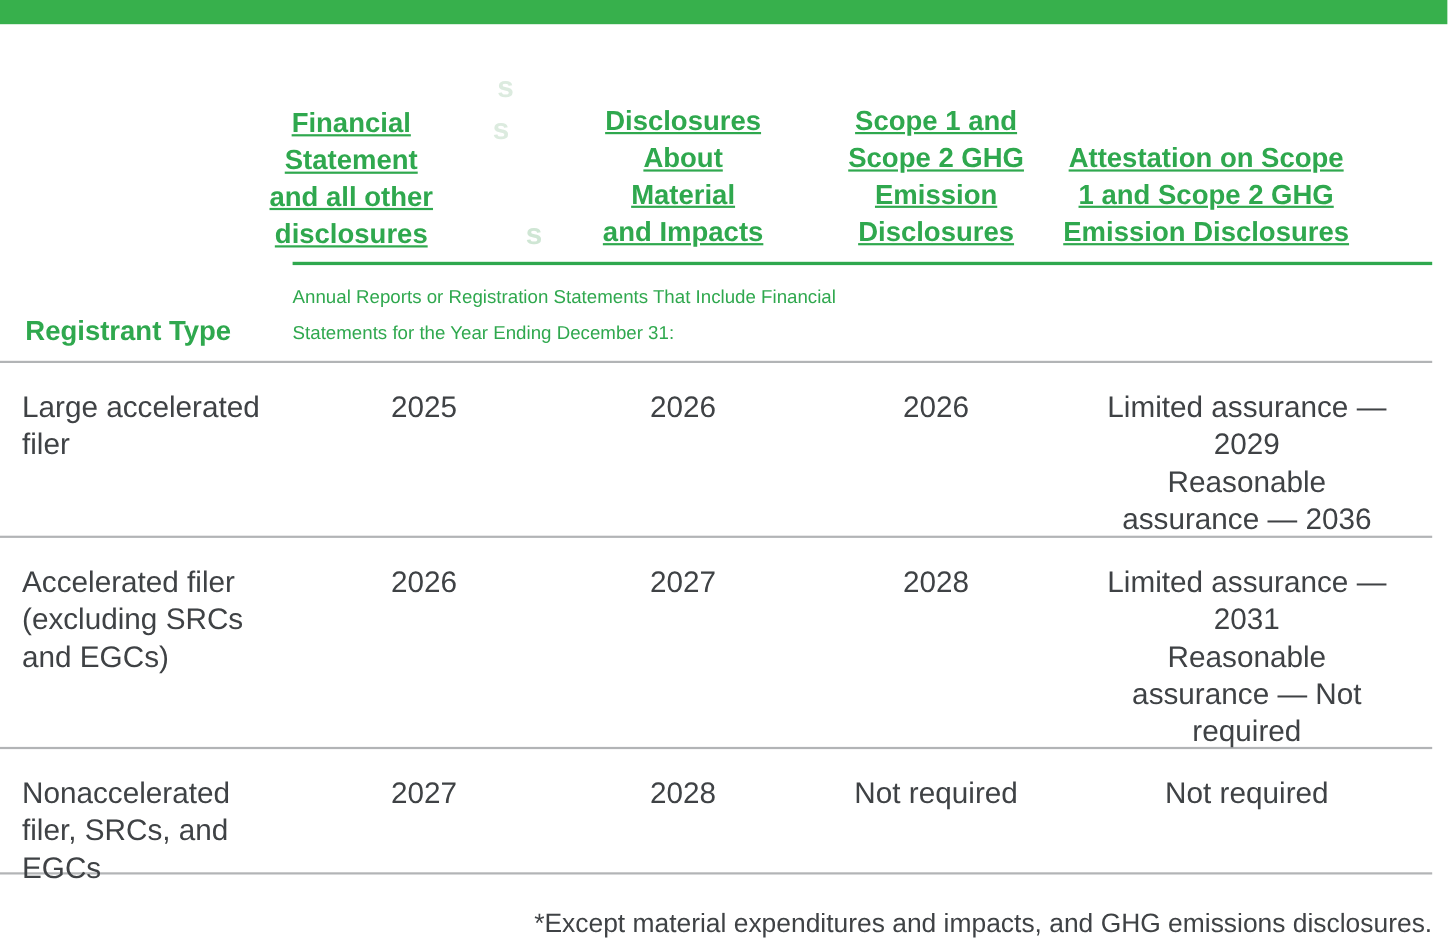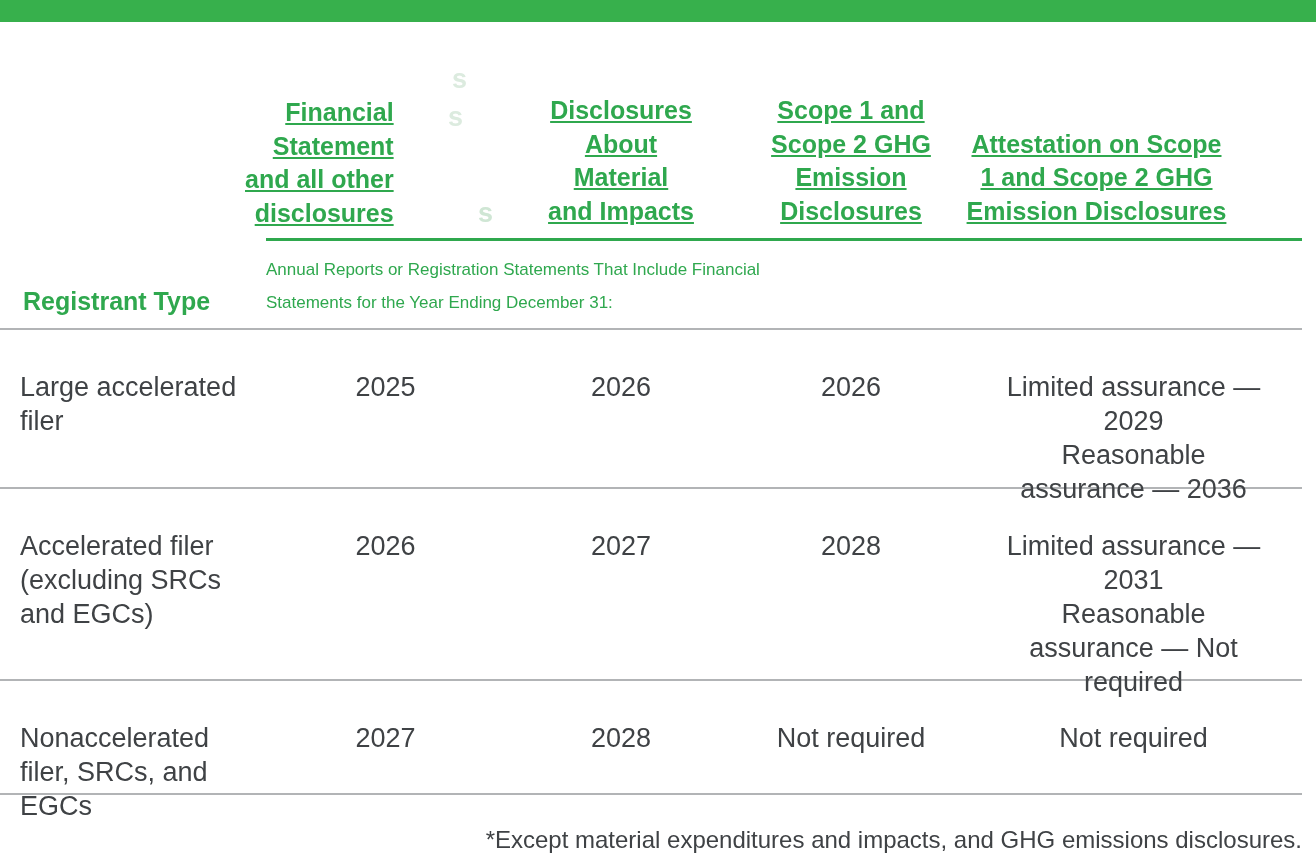--- a/index.html
+++ b/index.html
@@ -29,21 +29,21 @@
     height: 219px; 
   }
   .hdr {
     position: absolute;
     color: #2fa84e;
     font-weight: 700;
     font-size: 25px;
     line-height: 33.5px;
     text-decoration: underline;
   }
-  .hdr-col1 { left: 245px; bottom: 11px; text-align: right; }
+  .hdr-col1 { left: 245px; bottom: 11px; text-align: center; }
   .hdr-col2 { left: 505px; width: 232px; bottom: 13px; text-align: center; }
   .hdr-col3 { left: 737px; width: 228px; bottom: 13px; text-align: center; }
   .hdr-col4 { left: 928px; width: 337px; bottom: 13px; text-align: center; }
   .green-rule {
     position: absolute;
     left: 266px;
     right: 0;
     bottom: 0;
     height: 3px;
     background: #2fa84e;
@@ -93,22 +93,21 @@
     border-bottom: 2px solid #b2b4b6;
     color: #3f4245;
     font-size: 27px;
     line-height: 34px;
     font-weight: 400;
   }
   .row-1 { height: 159px; } 
   .row-2 { height: 192px; } 
   .row-3 { height: 114px; } 
   .cell {
-    padding-top: 4px;
-    margin-top: 36px;
+    padding-top: 23px;
   }
   .cell-registrant {
     padding-left: 20px;
     text-align: left;
   }
   .cell-center {
     text-align: center;
   }
   .cell-attestation {
     text-align: center;

